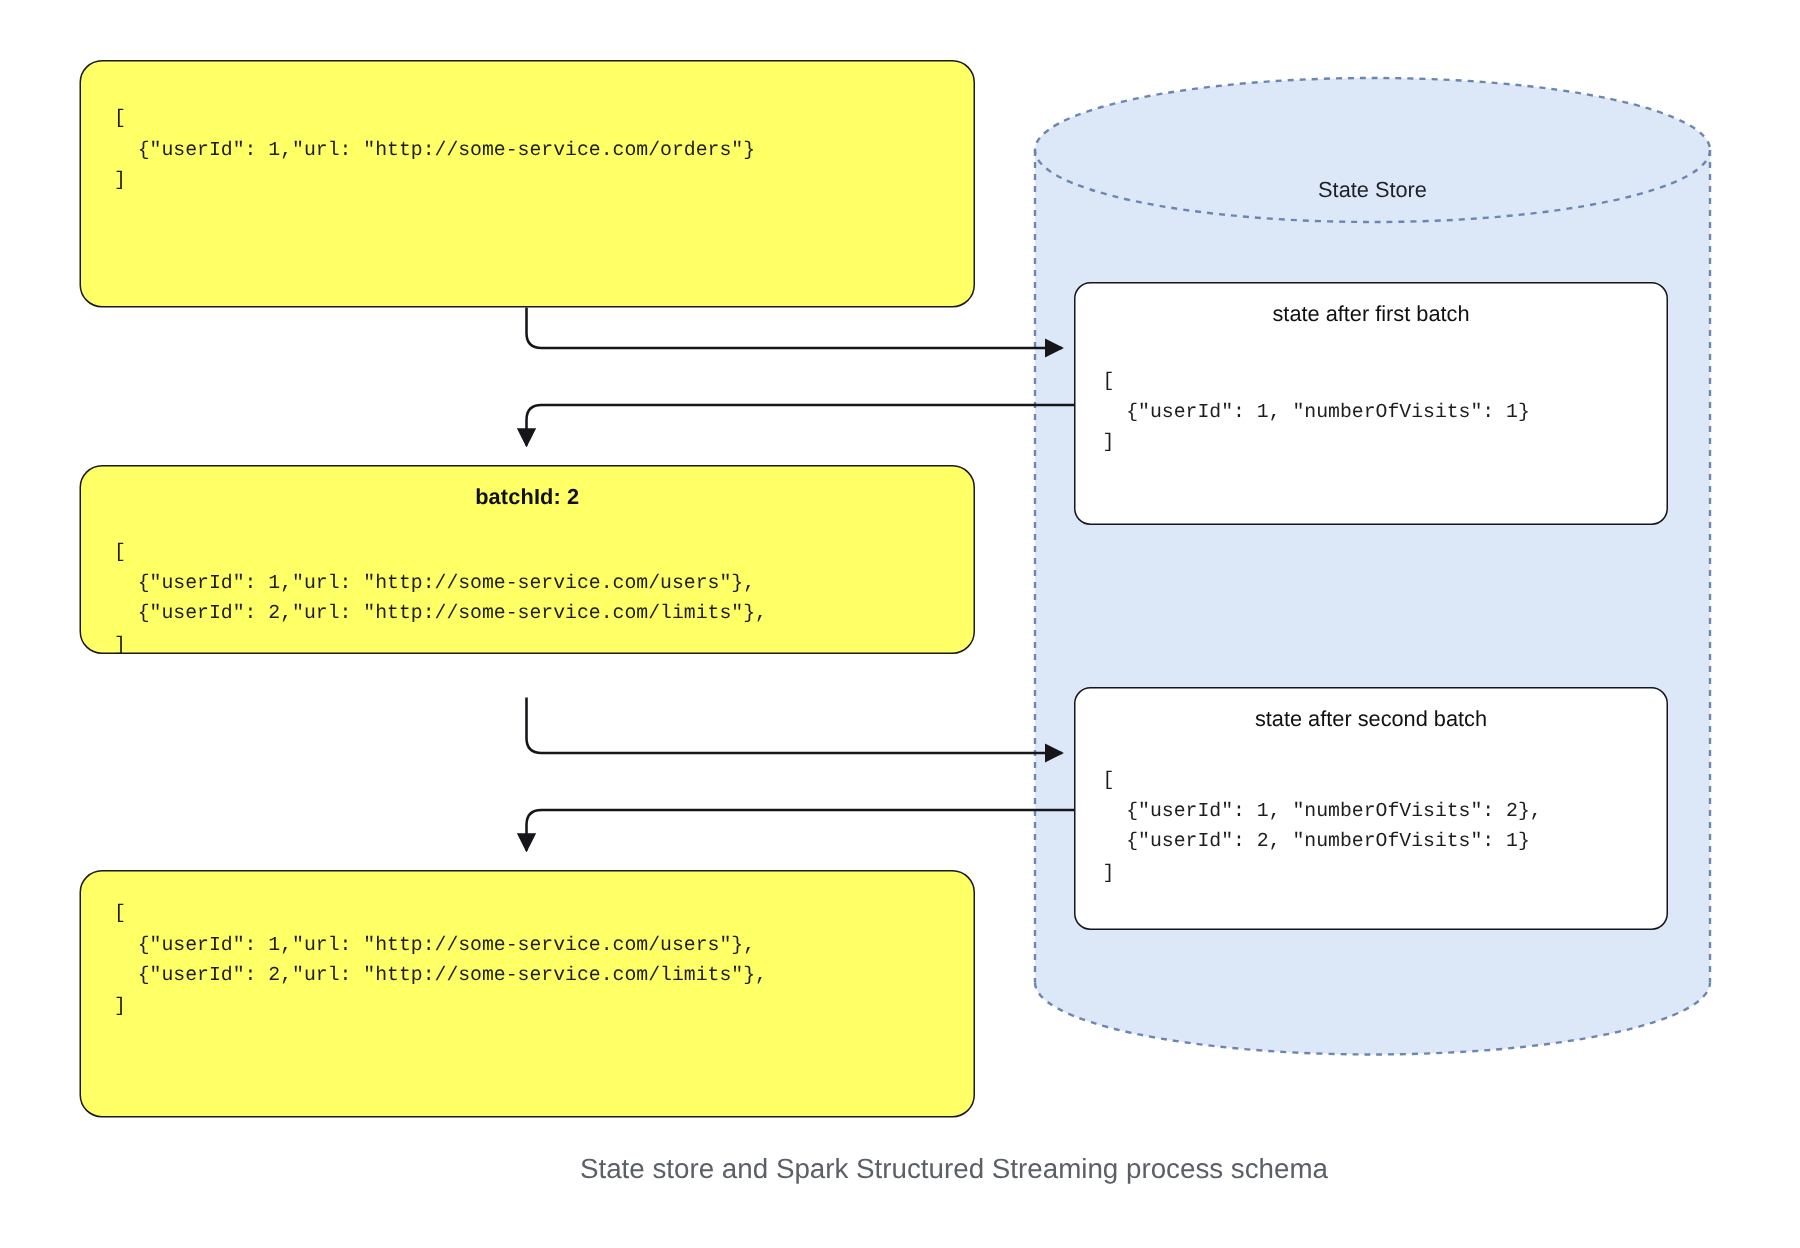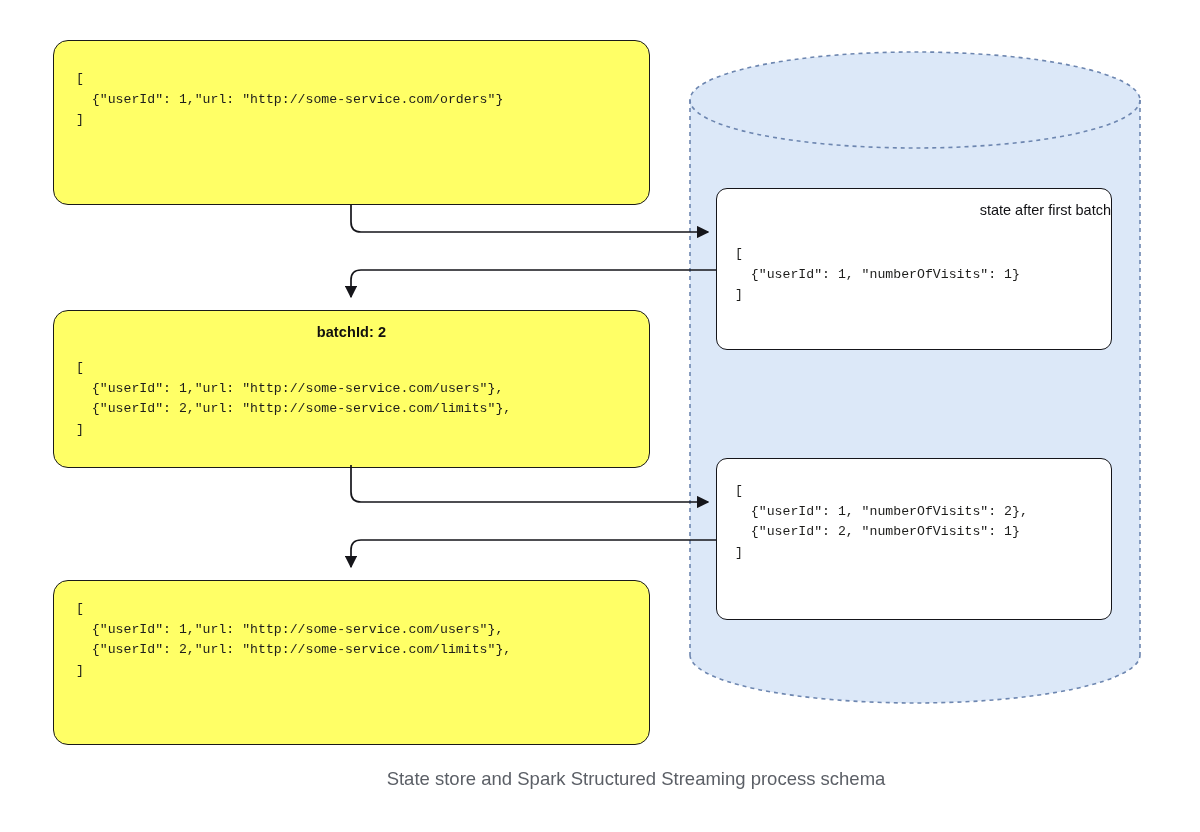--- a/index.html
+++ b/index.html
@@ -63,21 +63,21 @@
   
   .state-box {
     position: absolute;
     z-index: 2;
     box-sizing: border-box;
     background: #ffffff;
     border: 1.7px solid #15151a;
     border-radius: 11px;
   }
   .state-title {
-    text-align: right;
+    text-align: center;
     font-size: 14.5px;
     font-weight: normal;
     color: #111114;
     margin-top: 13px;
   }
   .state-code {
     margin-left: 18px;
   }
 
   
@@ -118,20 +118,21 @@
       <line x1="690" y1="100" x2="690" y2="655" stroke="#6d86b0" stroke-width="1.6" fill="none" stroke-dasharray="4 4"></line>
 
       <line x1="1140" y1="100" x2="1140" y2="655" stroke="#6d86b0" stroke-width="1.6" fill="none" stroke-dasharray="4 4"></line>
 
       <path d="M 690 655 A 225 48 0 0 0 1140 655" fill="none" stroke="#6d86b0" stroke-width="1.6" stroke-dasharray="4 4"></path>
 
       <ellipse cx="915" cy="100" rx="225" ry="48" fill="none" stroke="#6d86b0" stroke-width="1.6" stroke-dasharray="4 4"></ellipse>
     </g>
   </svg>
 
+  <div class="store-label" style="left:690px; top:119px; width:450px;">State Store</div>
 
   <svg id="wire-svg" viewBox="0 0 1200 832">
     <defs>
       <marker id="ah" viewBox="0 0 10 10" refX="9" refY="5" markerWidth="7.5" markerHeight="7.5" orient="auto-start-reverse">
         <path d="M 0 0 L 10 5 L 0 10 z" fill="#15151a"></path>
       </marker>
     </defs>
 
     <path d="M 351 205 L 351 222 Q 351 232 361 232 L 708 232" fill="none" stroke="#15151a" stroke-width="1.7" marker-end="url(#ah)"></path>
 
@@ -141,21 +142,21 @@
 
     <path d="M 716 540 L 361 540 Q 351 540 351 550 L 351 567" fill="none" stroke="#15151a" stroke-width="1.7" marker-end="url(#ah)"></path>
   </svg>
 
   <div class="batch-box" style="left:53px; top:40px; width:597px; height:165px;">
     <div class="code batch-code" style="margin-top:28px;"><span>[</span>
 <span>  {"userId": 1,"url: "http://some-service.com/orders"}</span>
 <span>]</span></div>
   </div>
 
-  <div class="batch-box" style="left:53px; top:310px; width:597px; height:158px;">
+  <div class="batch-box" style="left:53px; top:310px; width:597px; height:126px;">
     <div class="batch-title">batchId: 2</div>
     <div class="code batch-code" style="margin-top:18px;"><span>[</span>
 <span>  {"userId": 1,"url: "http://some-service.com/users"},</span>
 <span>  {"userId": 2,"url: "http://some-service.com/limits"},</span>
 <span>]</span></div>
   </div>
 
   <div class="batch-box" style="left:53px; top:580px; width:597px; height:165px;">
     <div class="code batch-code" style="margin-top:18px;"><span>[</span>
 <span>  {"userId": 1,"url: "http://some-service.com/users"},</span>
@@ -164,20 +165,21 @@
   </div>
 
   <div class="state-box" style="left:716px; top:188px; width:396px; height:162px;">
     <div class="state-title">state after first batch</div>
     <div class="code state-code" style="margin-top:26px;"><span>[</span>
 <span>  {"userId": 1, "numberOfVisits": 1}</span>
 <span>]</span></div>
   </div>
 
   <div class="state-box" style="left:716px; top:458px; width:396px; height:162px;">
+    <div class="state-title">state after second batch</div>
     <div class="code state-code" style="margin-top:22px;"><span>[</span>
 <span>  {"userId": 1, "numberOfVisits": 2},</span>
 <span>  {"userId": 2, "numberOfVisits": 1}</span>
 <span>]</span></div>
   </div>
 
   <div class="caption" style="left:0; top:768px;">State store and Spark Structured Streaming process schema</div>
 
 </div>
 

